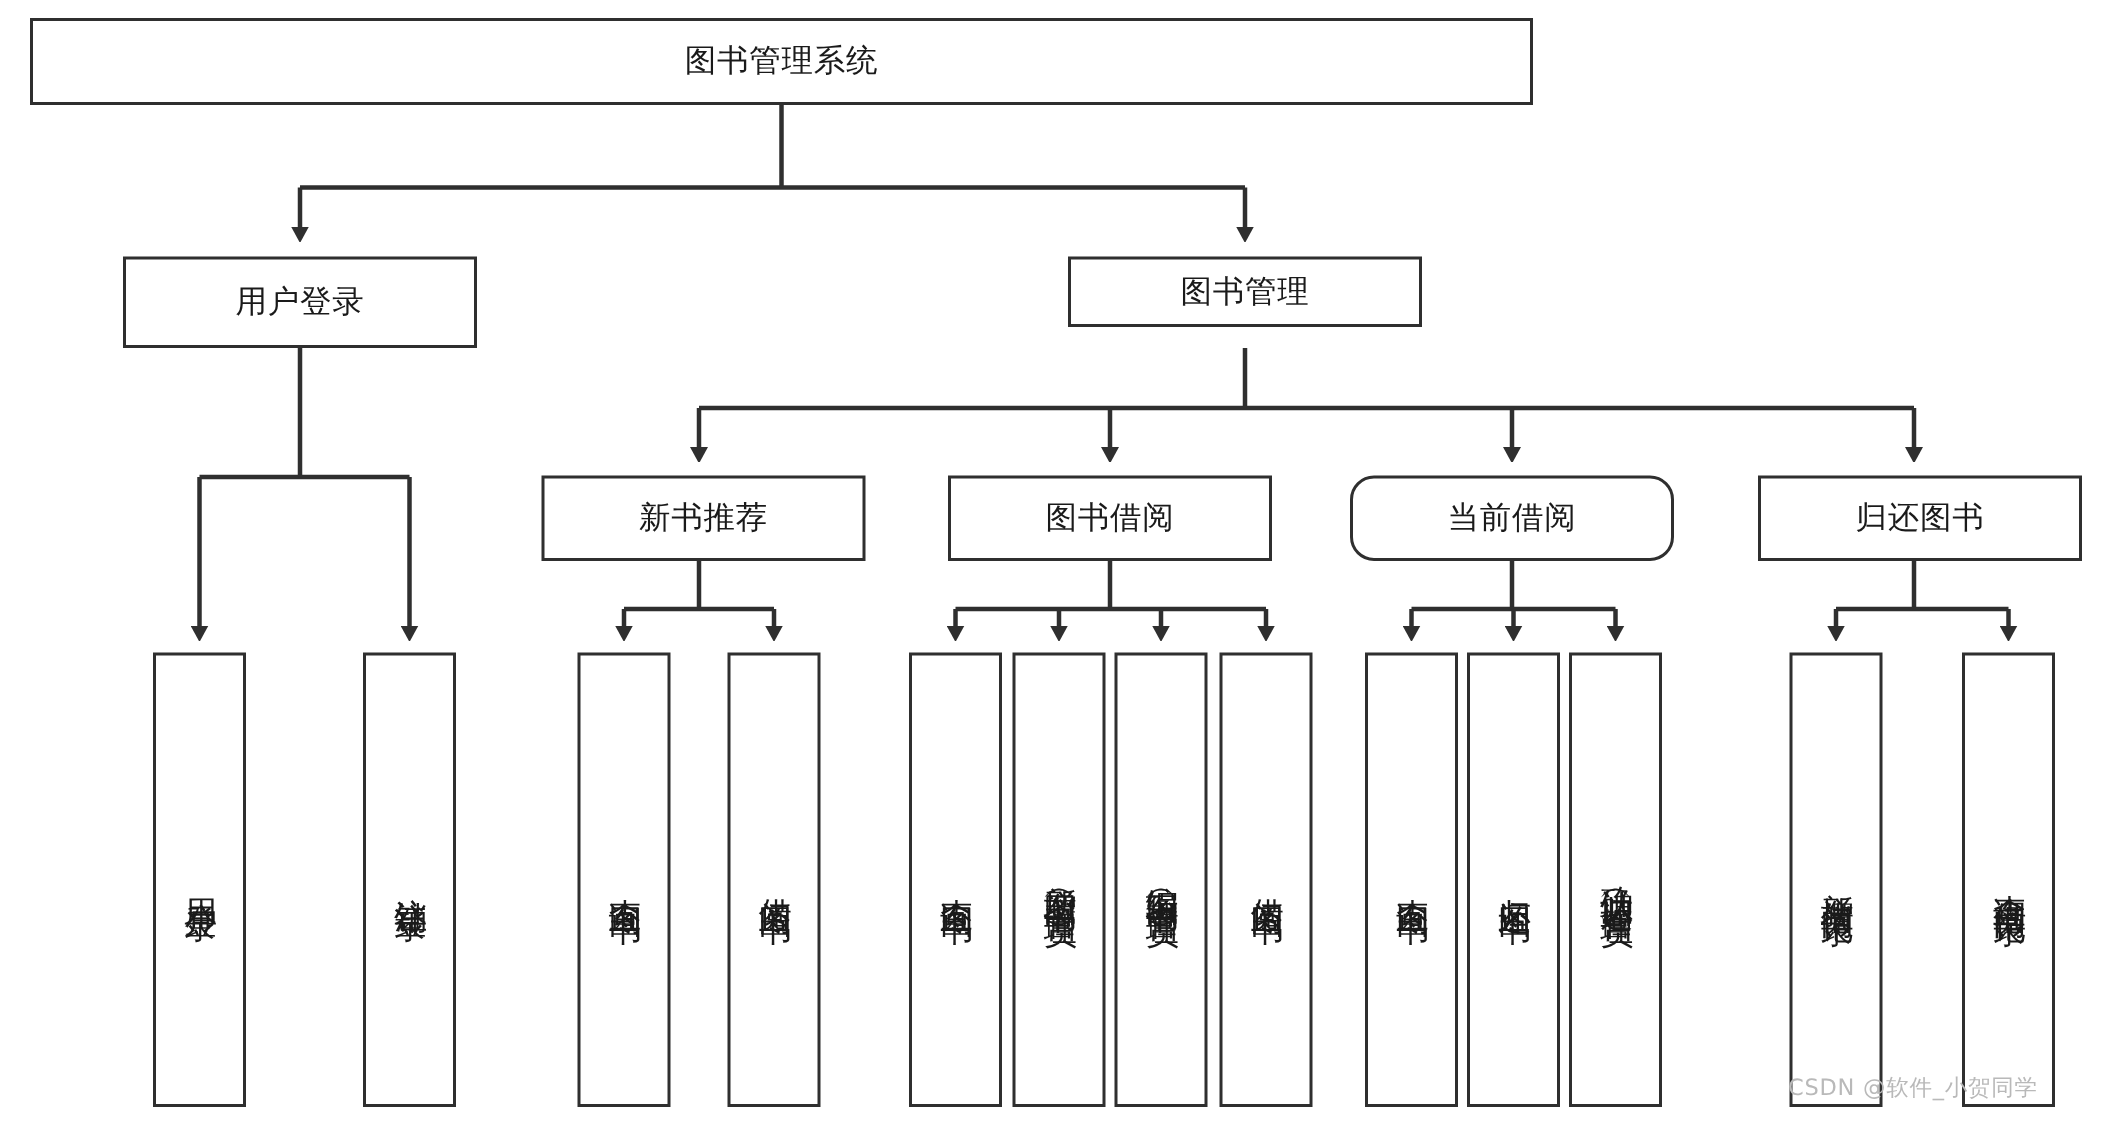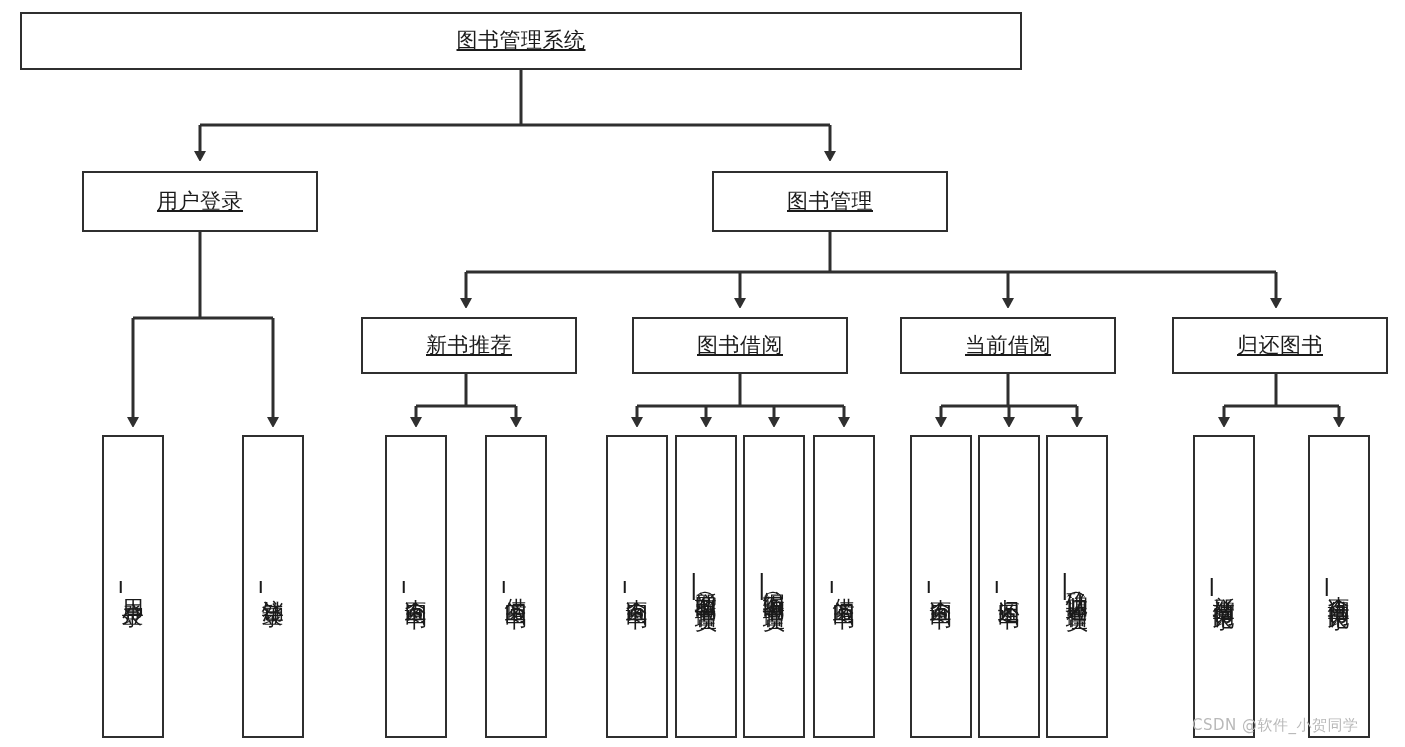--- a/index.html
+++ b/index.html
@@ -48,21 +48,20 @@
     line-height: 1.25;
     letter-spacing: 3px;
     padding: 10px 0;
     align-items: center;
     justify-content: center;
   }
   .node-label {
     display: block;
     text-align: center;
     white-space: nowrap;
-    text-decoration: underline;
   }
   .watermark {
     position: absolute;
     color: #b9b9b9;
     font-size: 15px;
     letter-spacing: 0.5px;
     white-space: nowrap;
     user-select: none;
   }
 </style>
@@ -134,31 +133,31 @@
     </g>
   </svg>
 
   <div class="node-box horizontal" style="left:20px; top:12px; width:1002px; height:58px;">
     <span class="node-label">图书管理系统</span>
   </div>
 
   <div class="node-box horizontal" style="left:82px; top:171px; width:236px; height:61px;">
     <span class="node-label">用户登录</span>
   </div>
-  <div class="node-box horizontal" style="left:712px; top:171px; width:236px; height:61px;">
+  <div class="node-box horizontal" style="left:712px; top:171px; width:236px; height:47px;">
     <span class="node-label">图书管理</span>
   </div>
 
   <div class="node-box horizontal" style="left:632px; top:317px; width:216px; height:57px;">
     <span class="node-label">图书借阅</span>
   </div>
   <div class="node-box horizontal" style="left:361px; top:317px; width:216px; height:57px;">
     <span class="node-label">新书推荐</span>
   </div>
-  <div class="node-box horizontal" style="left:900px; top:317px; width:216px; height:57px;">
+  <div class="node-box horizontal" style="left:900px; top:317px; width:216px; height:57px;border-radius:16px;">
     <span class="node-label">当前借阅</span>
   </div>
   <div class="node-box horizontal" style="left:1172px; top:317px; width:216px; height:57px;">
     <span class="node-label">归还图书</span>
   </div>
 
   <div class="node-box vertical" style="left:102px; top:435px; width:62px; height:303px;">
     <span class="node-label">用户登录</span>
   </div>
   <div class="node-box vertical" style="left:242px; top:435px; width:62px; height:303px;">

